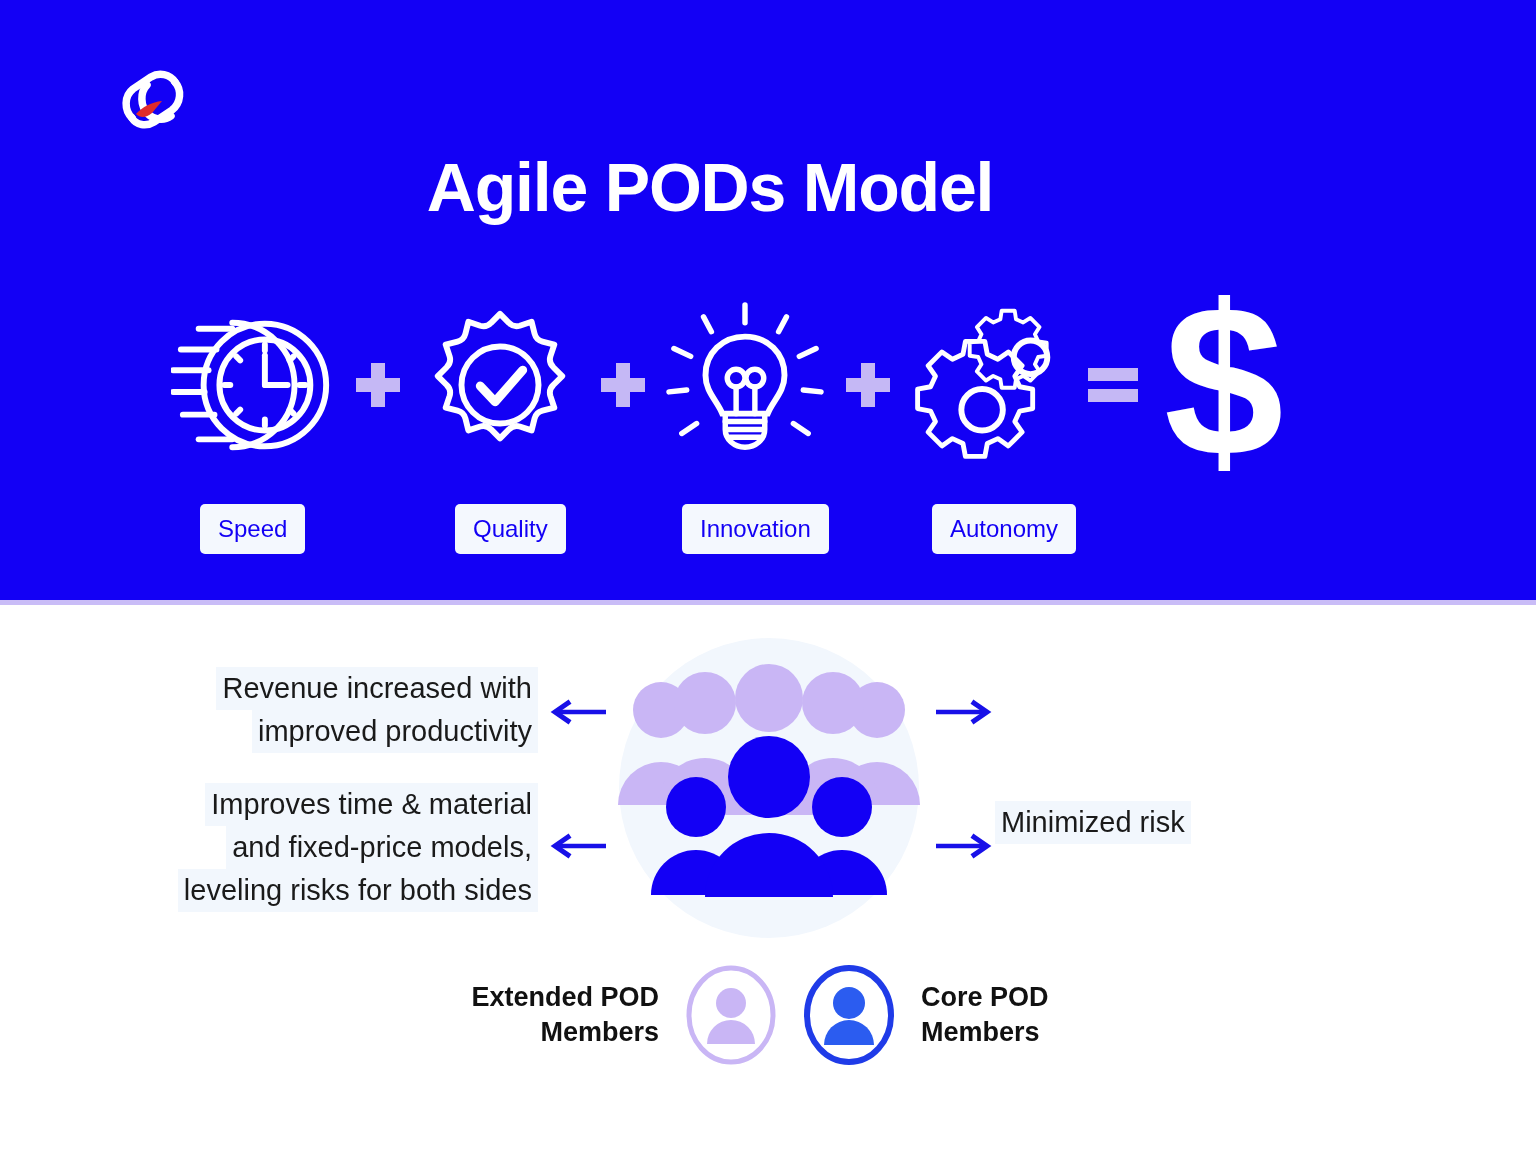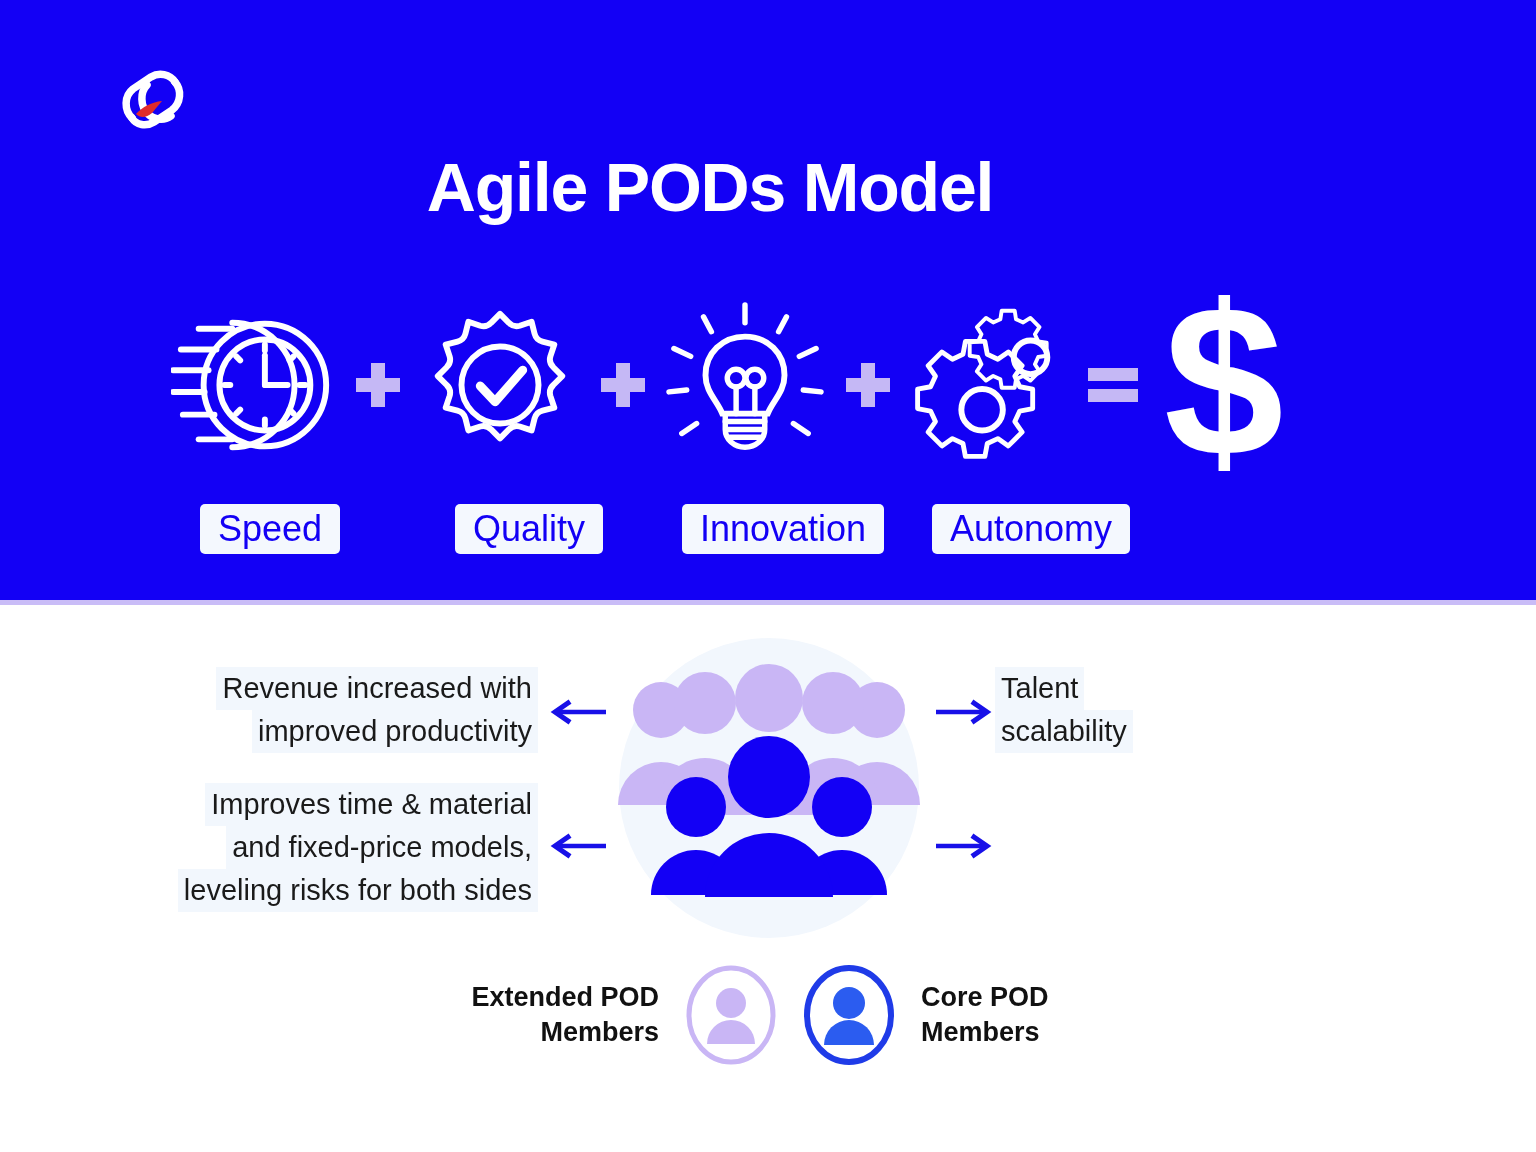--- a/index.html
+++ b/index.html
@@ -66,21 +66,21 @@
     letter-spacing:-4px; margin-left:14px; margin-top:-8px;
   }
 
   
   .chips { position:absolute; left:170px; top:504px; width:1200px; height:52px; }
   .chip {
     position:absolute; top:0; height:50px;
     background:#F4F8FE; border-radius:5px;
     display:flex; align-items:center; justify-content:center;
     padding:0 18px;
-    color:#1300F5; font-size:36px; font-weight:400; white-space:nowrap;
+    color:#1300F5; font-size:24px; font-weight:400; white-space:nowrap;
   }
 
   
   .lower { position:absolute; left:0; top:605px; width:1536px; height:415px; background:#fff; }
 
   
   .cluster { position:absolute; left:604px; top:30px; width:330px; height:310px; }
   .cluster svg { display:block; }
 
   
@@ -284,34 +284,31 @@
     </div>
 
     <div class="arrow" style="left:936px; top:94px;">
       <svg viewBox="0 0 58 26" width="58" height="26" aria-hidden="true">
         <g stroke="#1810E8" stroke-width="4.5" fill="none" stroke-linecap="square">
           <line x1="2" y1="13" x2="48" y2="13"></line>
           <polyline points="38,4 51,13 38,22" stroke-width="5" stroke-linejoin="miter"></polyline>
         </g>
       </svg>
     </div>
-    <div class="callout right" style="left:995px; top:62px; width:330px; text-align:left;">
-      <div class="line">Talent</div>
-      <div class="line">scalability</div>
-    </div>
 
     <div class="arrow" style="left:936px; top:228px;">
       <svg viewBox="0 0 58 26" width="58" height="26" aria-hidden="true">
         <g stroke="#1810E8" stroke-width="4.5" fill="none" stroke-linecap="square">
           <line x1="2" y1="13" x2="48" y2="13"></line>
           <polyline points="38,4 51,13 38,22" stroke-width="5" stroke-linejoin="miter"></polyline>
         </g>
       </svg>
     </div>
     <div class="callout right" style="left:995px; top:196px; width:330px; text-align:left;">
+      <div class="line">Minimized risk</div>
     </div>
 
     <div class="legend">
       <div class="legend-label lft">
         <div>Extended POD</div>
         <div>Members</div>
       </div>
       <div class="legend-gap"></div>
       <div class="legend-badge">
         <svg viewBox="0 0 92 100" width="92" height="100" aria-hidden="true">

